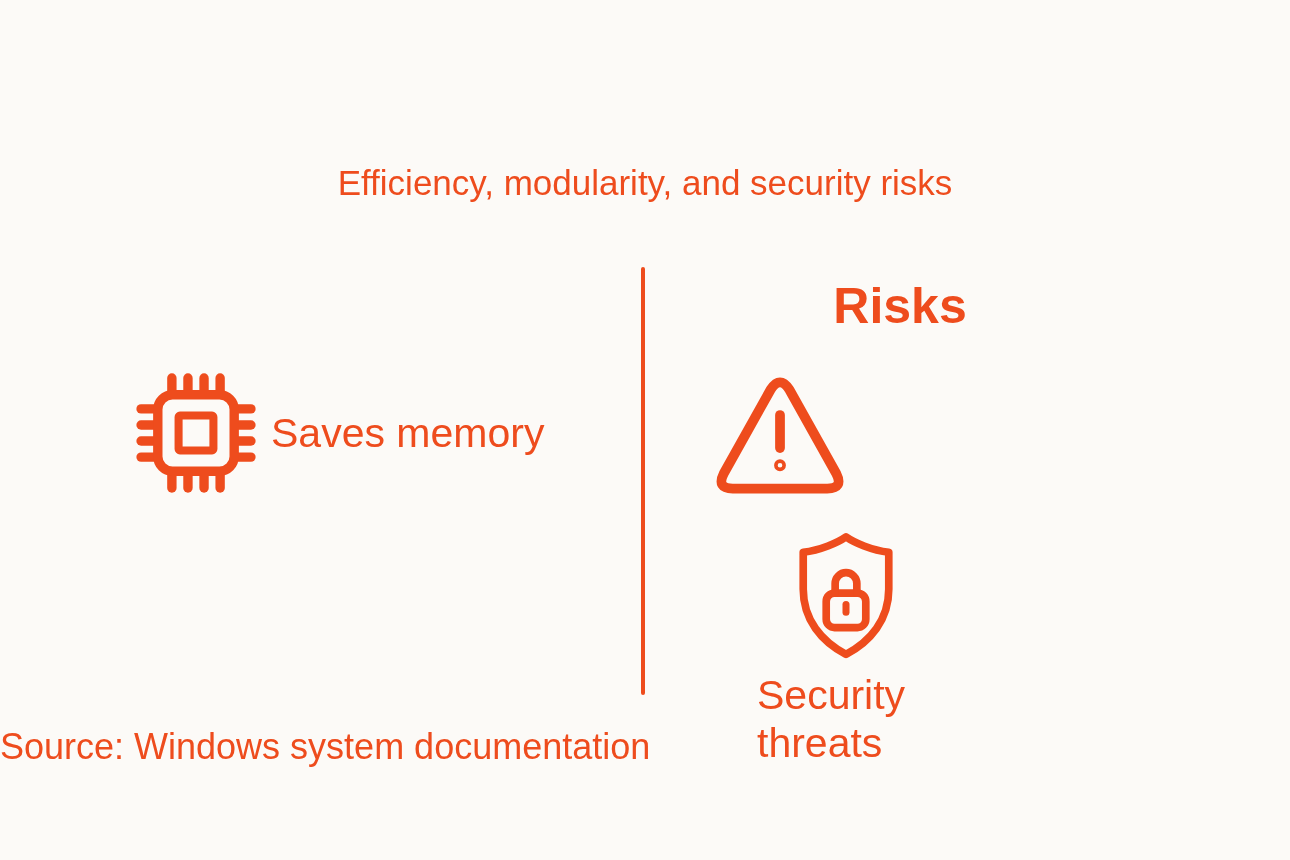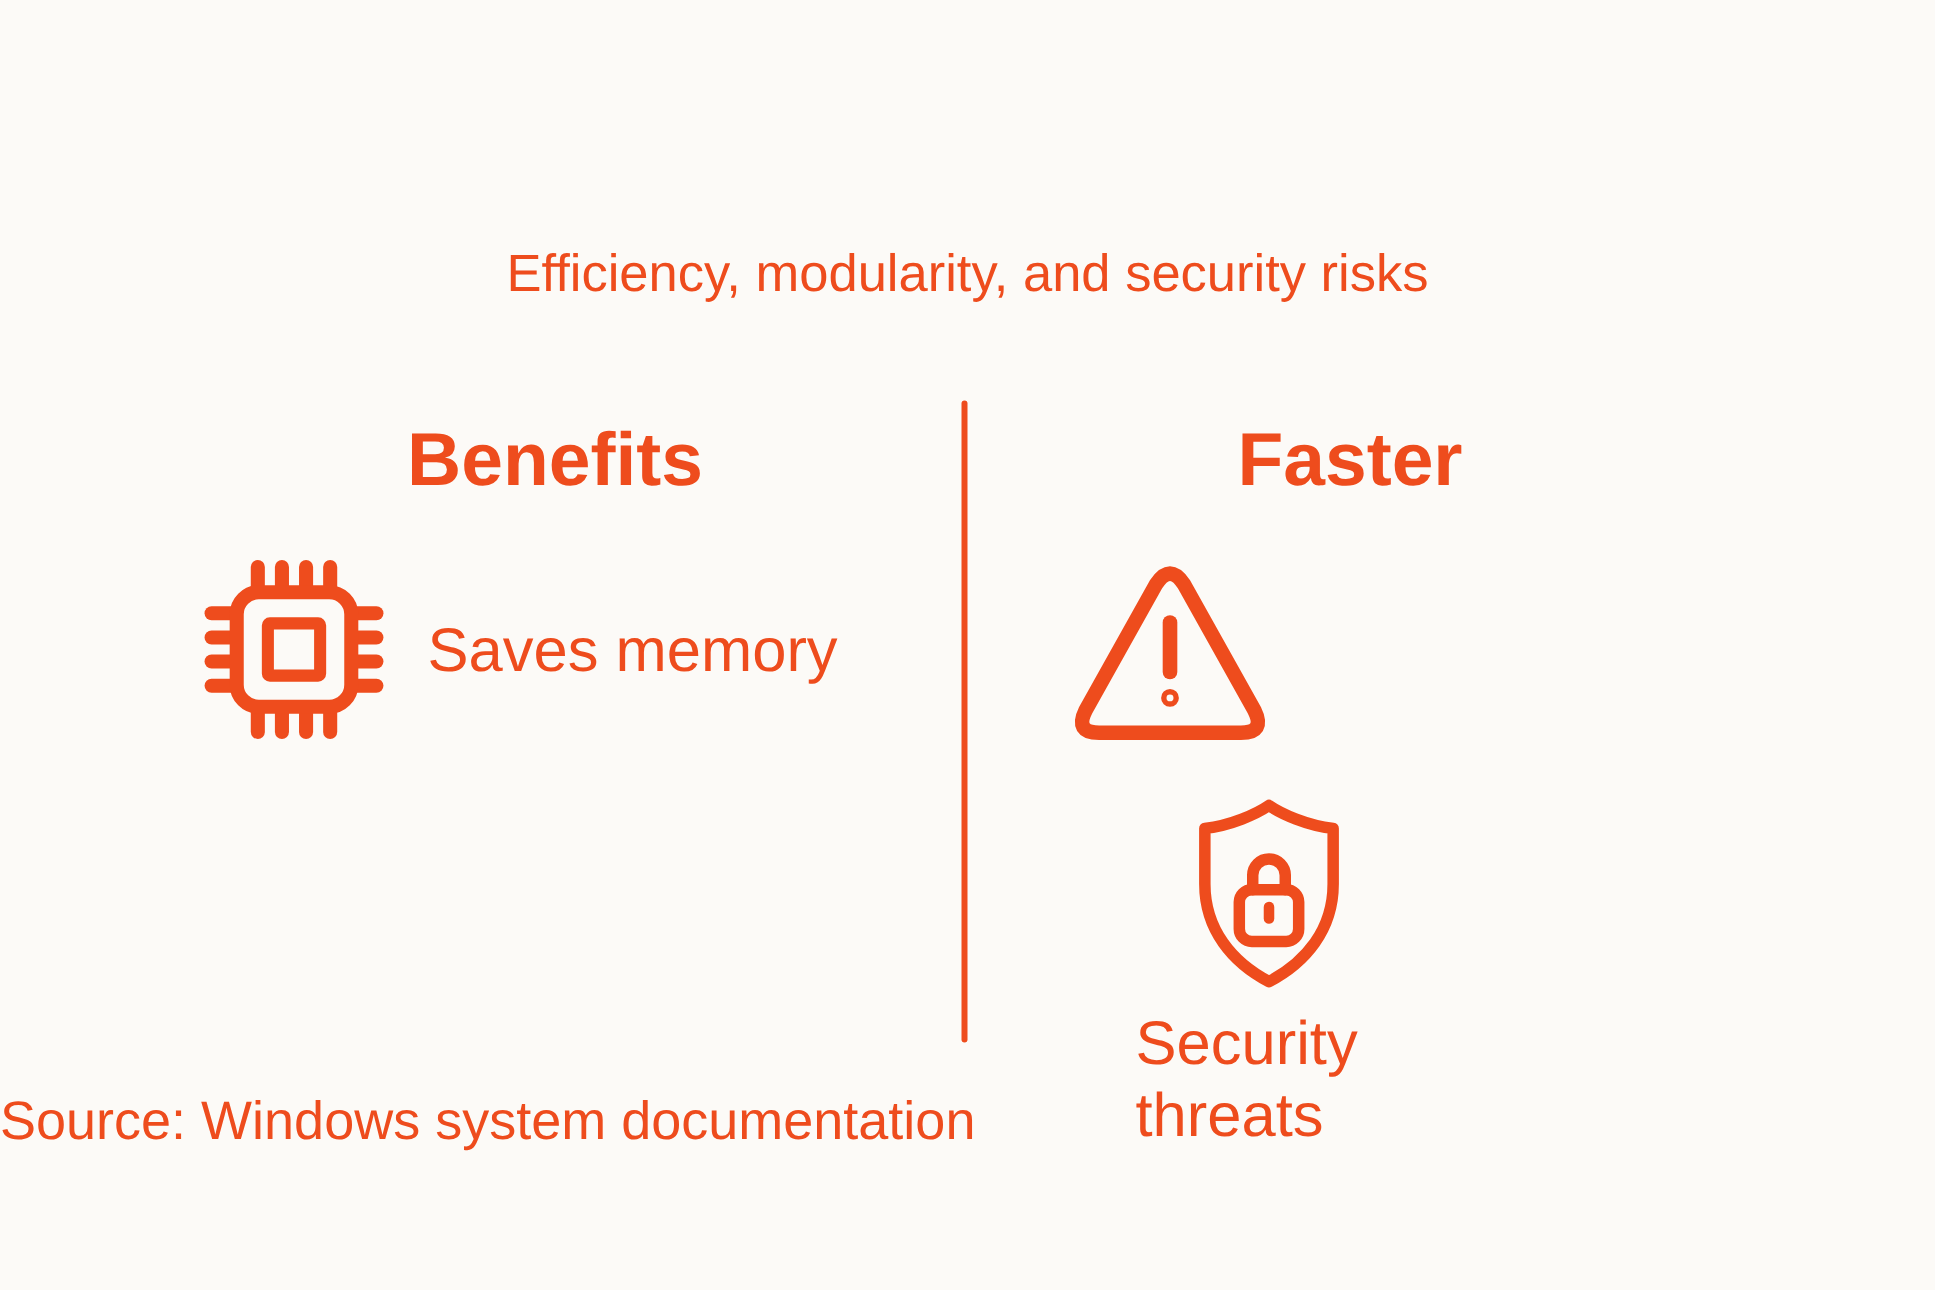--- a/index.html
+++ b/index.html
@@ -66,21 +66,21 @@
   .row .icon { flex: 0 0 auto; color: var(--accent); display: block; }
   .row .label {
     font-size: 41px;
     font-weight: 400;
     line-height: 1.18;
     color: var(--accent);
     white-space: nowrap;
   }
   .row .label.wrap { white-space: normal; width: 215px; }
   .row-b1 { left: 129px; top: 366px; }
-  .row-b1 .label { margin-left: 22px; text-align: center; }
+  .row-b1 .label { margin-left: 8px; text-align: center; }
   .row-b2 { left: 128px; top: 540px; }
   .row-b2 .label { margin-left: 31px; }
   .row-r1 { left: 705px; top: 370px; }
   .row-r1 .label { margin-left: 30px; }
   .row-r2 { left: 720px; top: 528px; flex-direction: column; }
   .row-r2 .label { margin-left: 37px; }
   .footer-note {
     position: absolute;
     top: 726px;
     left: 0;
@@ -91,22 +91,21 @@
     color: var(--accent);
   }
 </style>
 </head>
 <body>
 
 <div class="canvas">
 
   <div class="page-subtitle">Efficiency, modularity, and security risks</div>
 
-  <h2 class="col-head benefits-head">Benefits</h2>
-  <h2 class="col-head risks-head">Faster</h2>
+  <h2 class="col-head risks-head">Risks</h2>
 
   <div class="divider"></div>
 
   <div class="row row-b1">
     <svg class="icon" width="134" height="134" viewBox="0 0 100 100" fill="none" stroke="currentColor" stroke-width="7" stroke-linecap="round" stroke-linejoin="round">
       <line x1="32" y1="9" x2="32" y2="21"></line>
         <line x1="44" y1="9" x2="44" y2="21"></line>
       <line x1="56" y1="9" x2="56" y2="21"></line>
         <line x1="68" y1="9" x2="68" y2="21"></line>
       <line x1="32" y1="79" x2="32" y2="91"></line>

